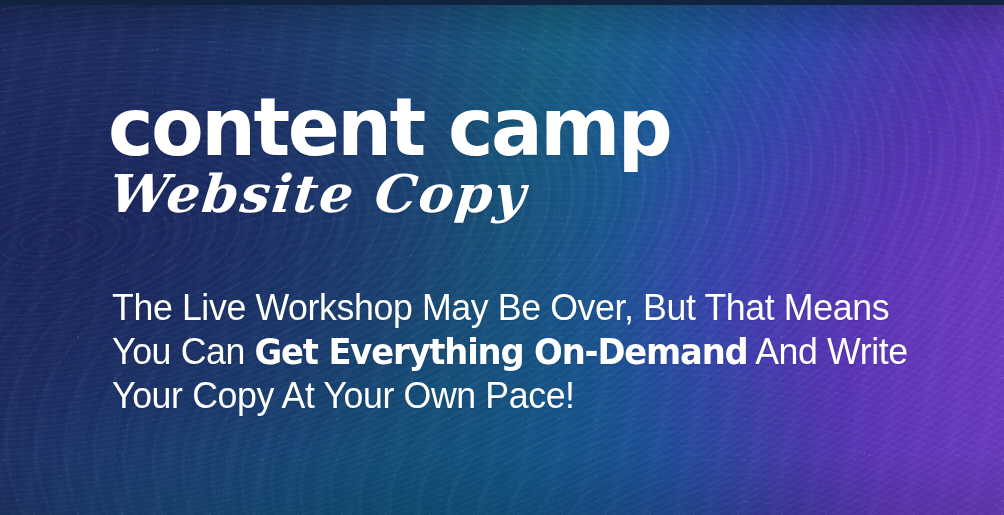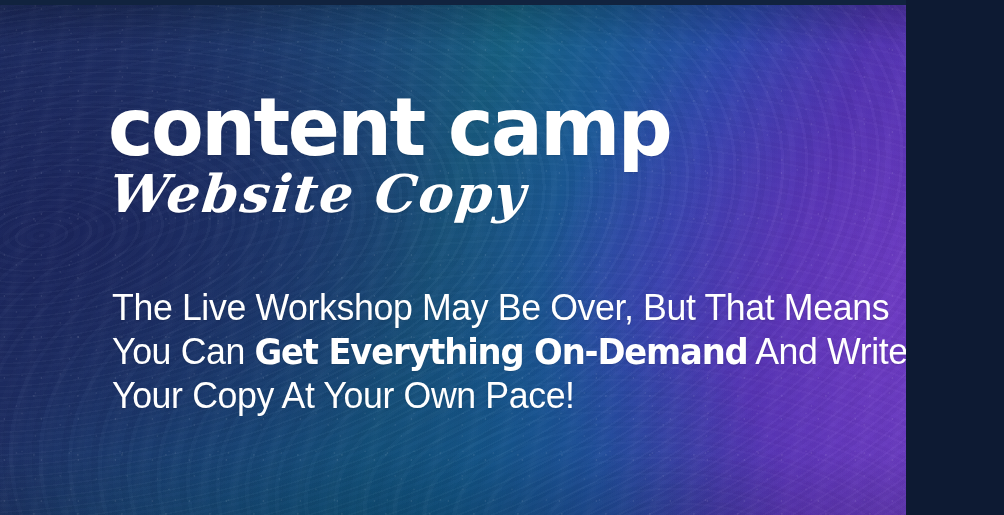--- a/index.html
+++ b/index.html
@@ -3,21 +3,21 @@
 <meta charset="utf-8">
 <style>
   html, body {
     margin: 0;
     padding: 0;
     background: #0d1a33;
   }
 
   .banner {
     position: relative;
-    width: 906px;
+    width: 1004px;
     height: 515px;
     overflow: hidden;
     font-family: "Liberation Sans", sans-serif;
     isolation: isolate;
   }
 
   
   .bg-base {
     position: absolute;
     inset: 0;

